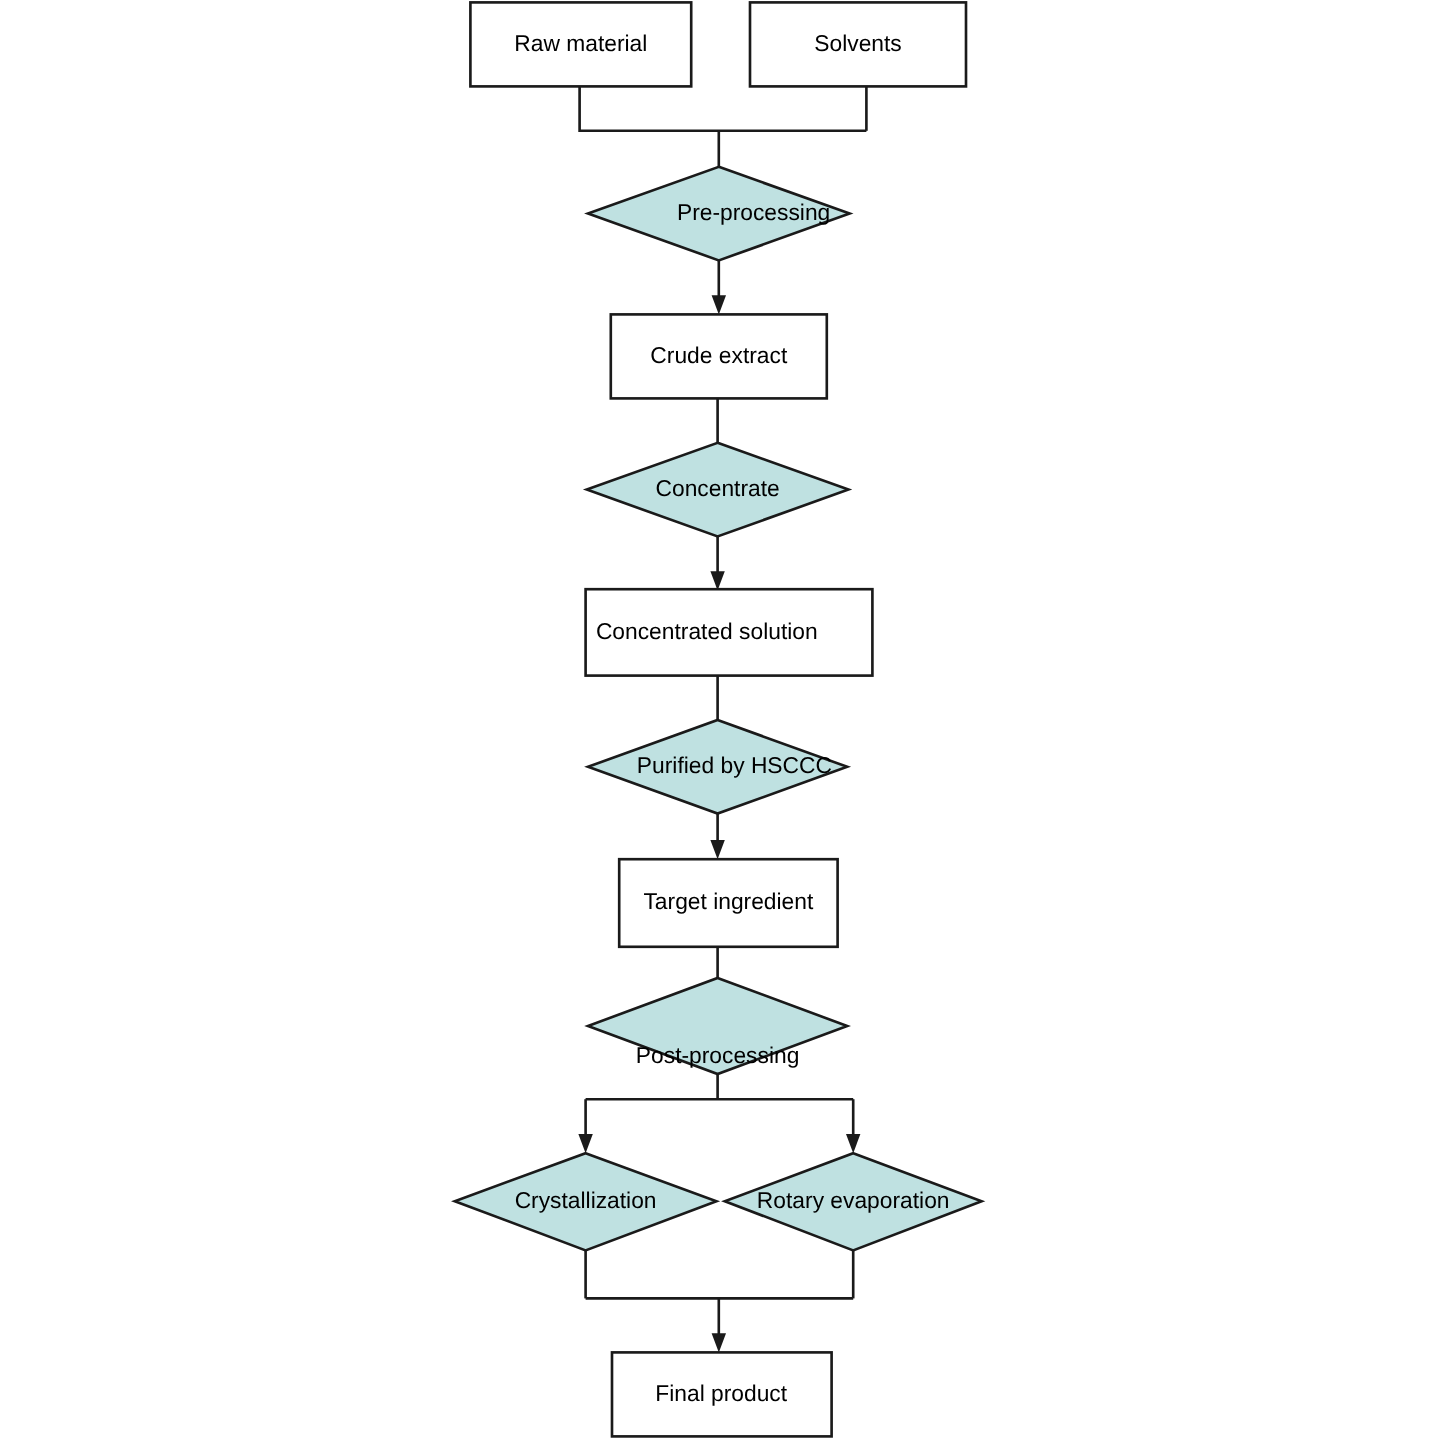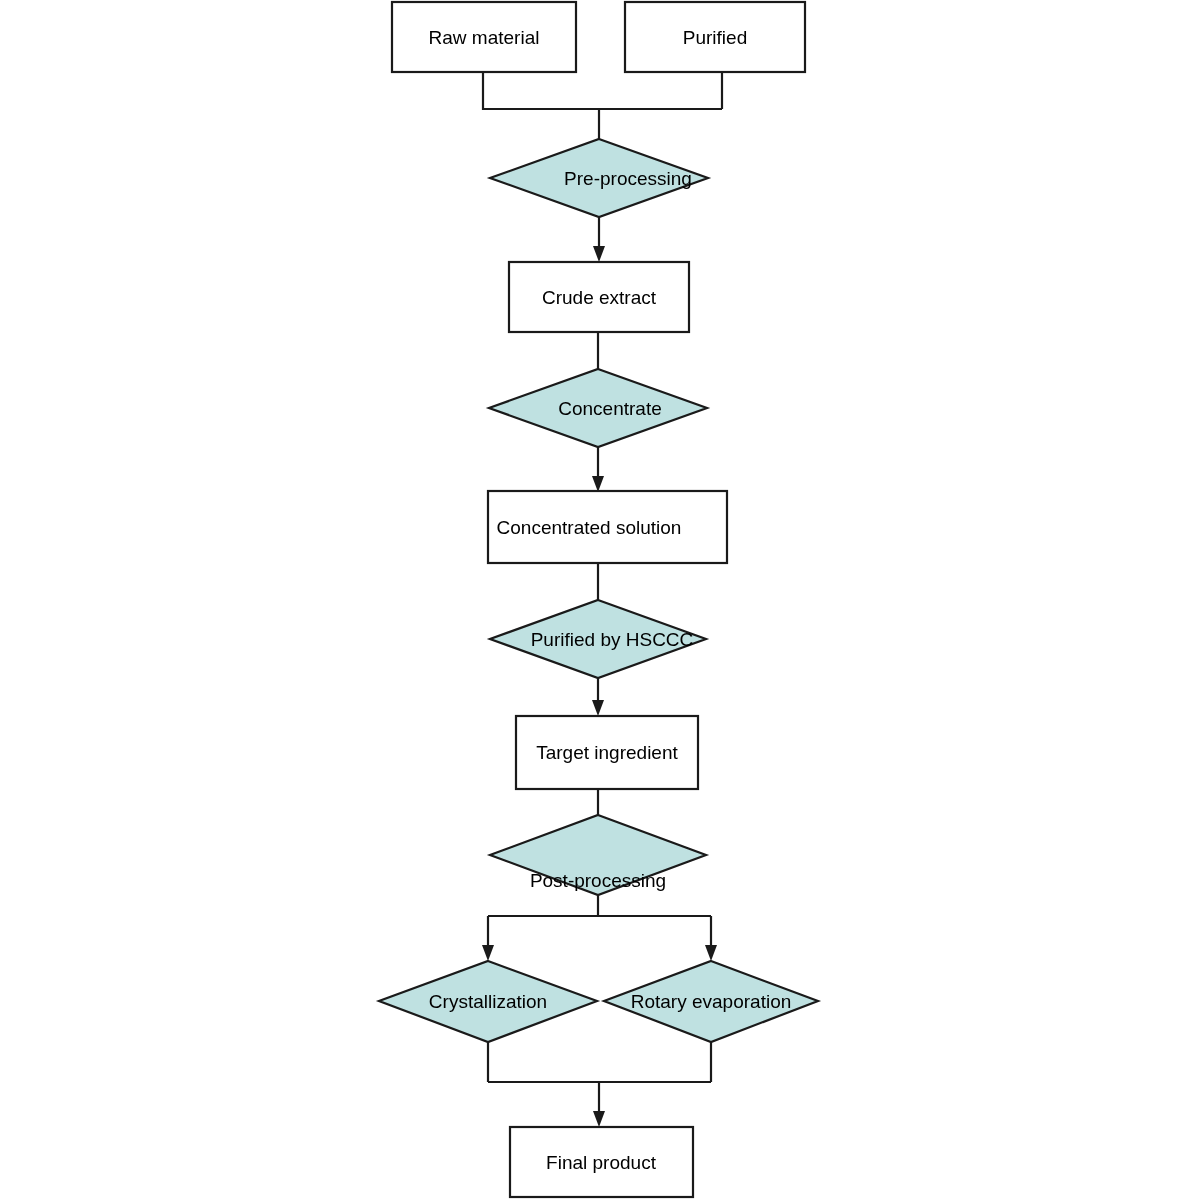--- a/index.html
+++ b/index.html
@@ -96,27 +96,27 @@
       <polygon points="598,369 707,408 598,447 489,408" fill="#bfe1e1"></polygon>
       <polygon points="598,600 706,639 598,678 490,639" fill="#bfe1e1"></polygon>
       <polygon points="598,815 706,855 598,895 490,855" fill="#bfe1e1"></polygon>
       <polygon points="488,961 597,1001 488,1042 379,1001" fill="#bfe1e1"></polygon>
       <polygon points="711,961 818,1001 711,1042 604,1001" fill="#bfe1e1"></polygon>
     </g>
   </svg>
 
   <div class="node-label" style="left:484px; top:37px;">Raw material</div>
 
-  <div class="node-label" style="left:715px; top:37px;">Purified</div>
+  <div class="node-label" style="left:715px; top:37px;">Solvents</div>
 
   <div class="node-label" style="left:599px; top:178px;margin-left:29px;">Pre-processing</div>
 
   <div class="node-label" style="left:599px; top:297px;text-align:center;">Crude extract</div>
 
-  <div class="node-label" style="left:598px; top:408px;margin-left:12px;">Concentrate</div>
+  <div class="node-label" style="left:598px; top:408px;">Concentrate</div>
 
   <div class="node-label" style="left:589px; top:527px;">Concentrated solution</div>
 
   <div class="node-label" style="left:598px; top:639px;margin-left:14px;">Purified by HSCCC</div>
 
   <div class="node-label" style="left:607px; top:752px;">Target ingredient</div>
 
   <div class="node-label" style="left:598px; top:880px;">Post-processing</div>
 
   <div class="node-label" style="left:488px; top:1001px;">Crystallization</div>

